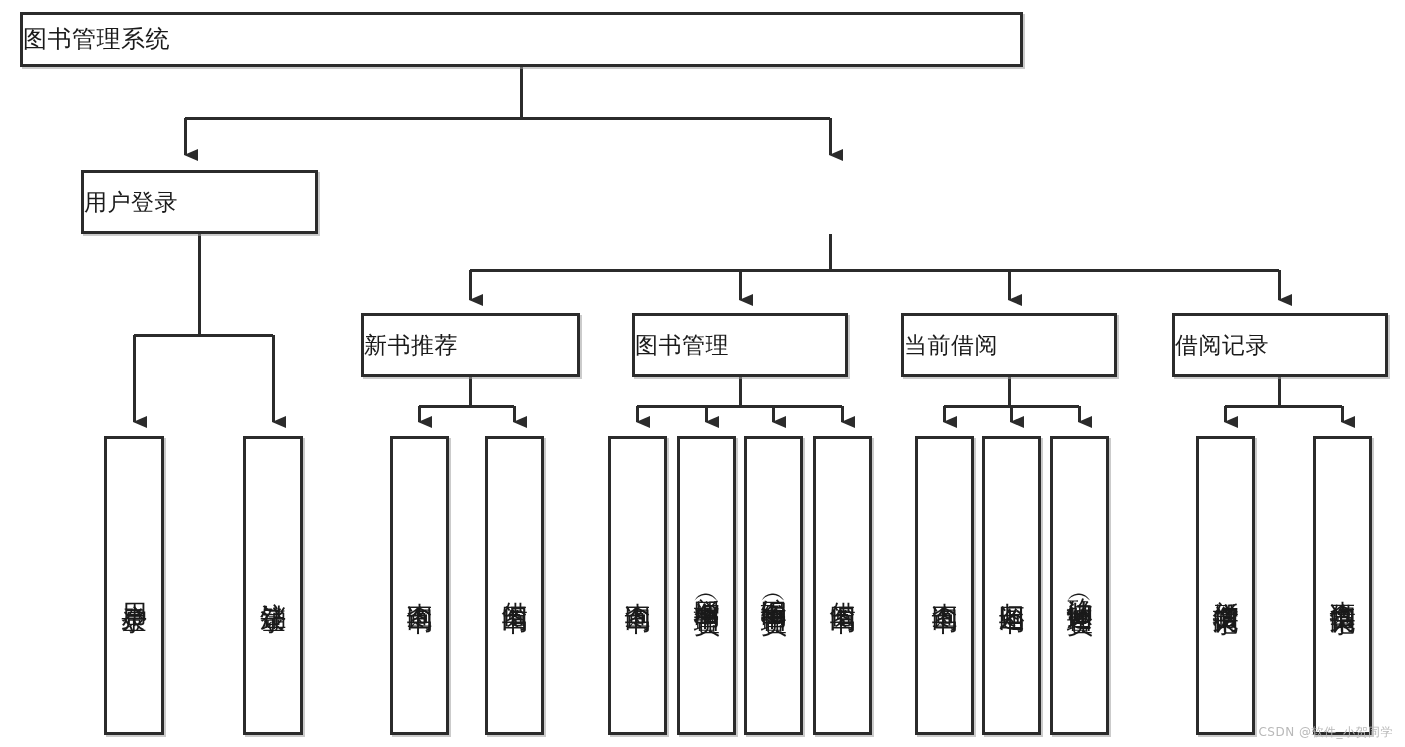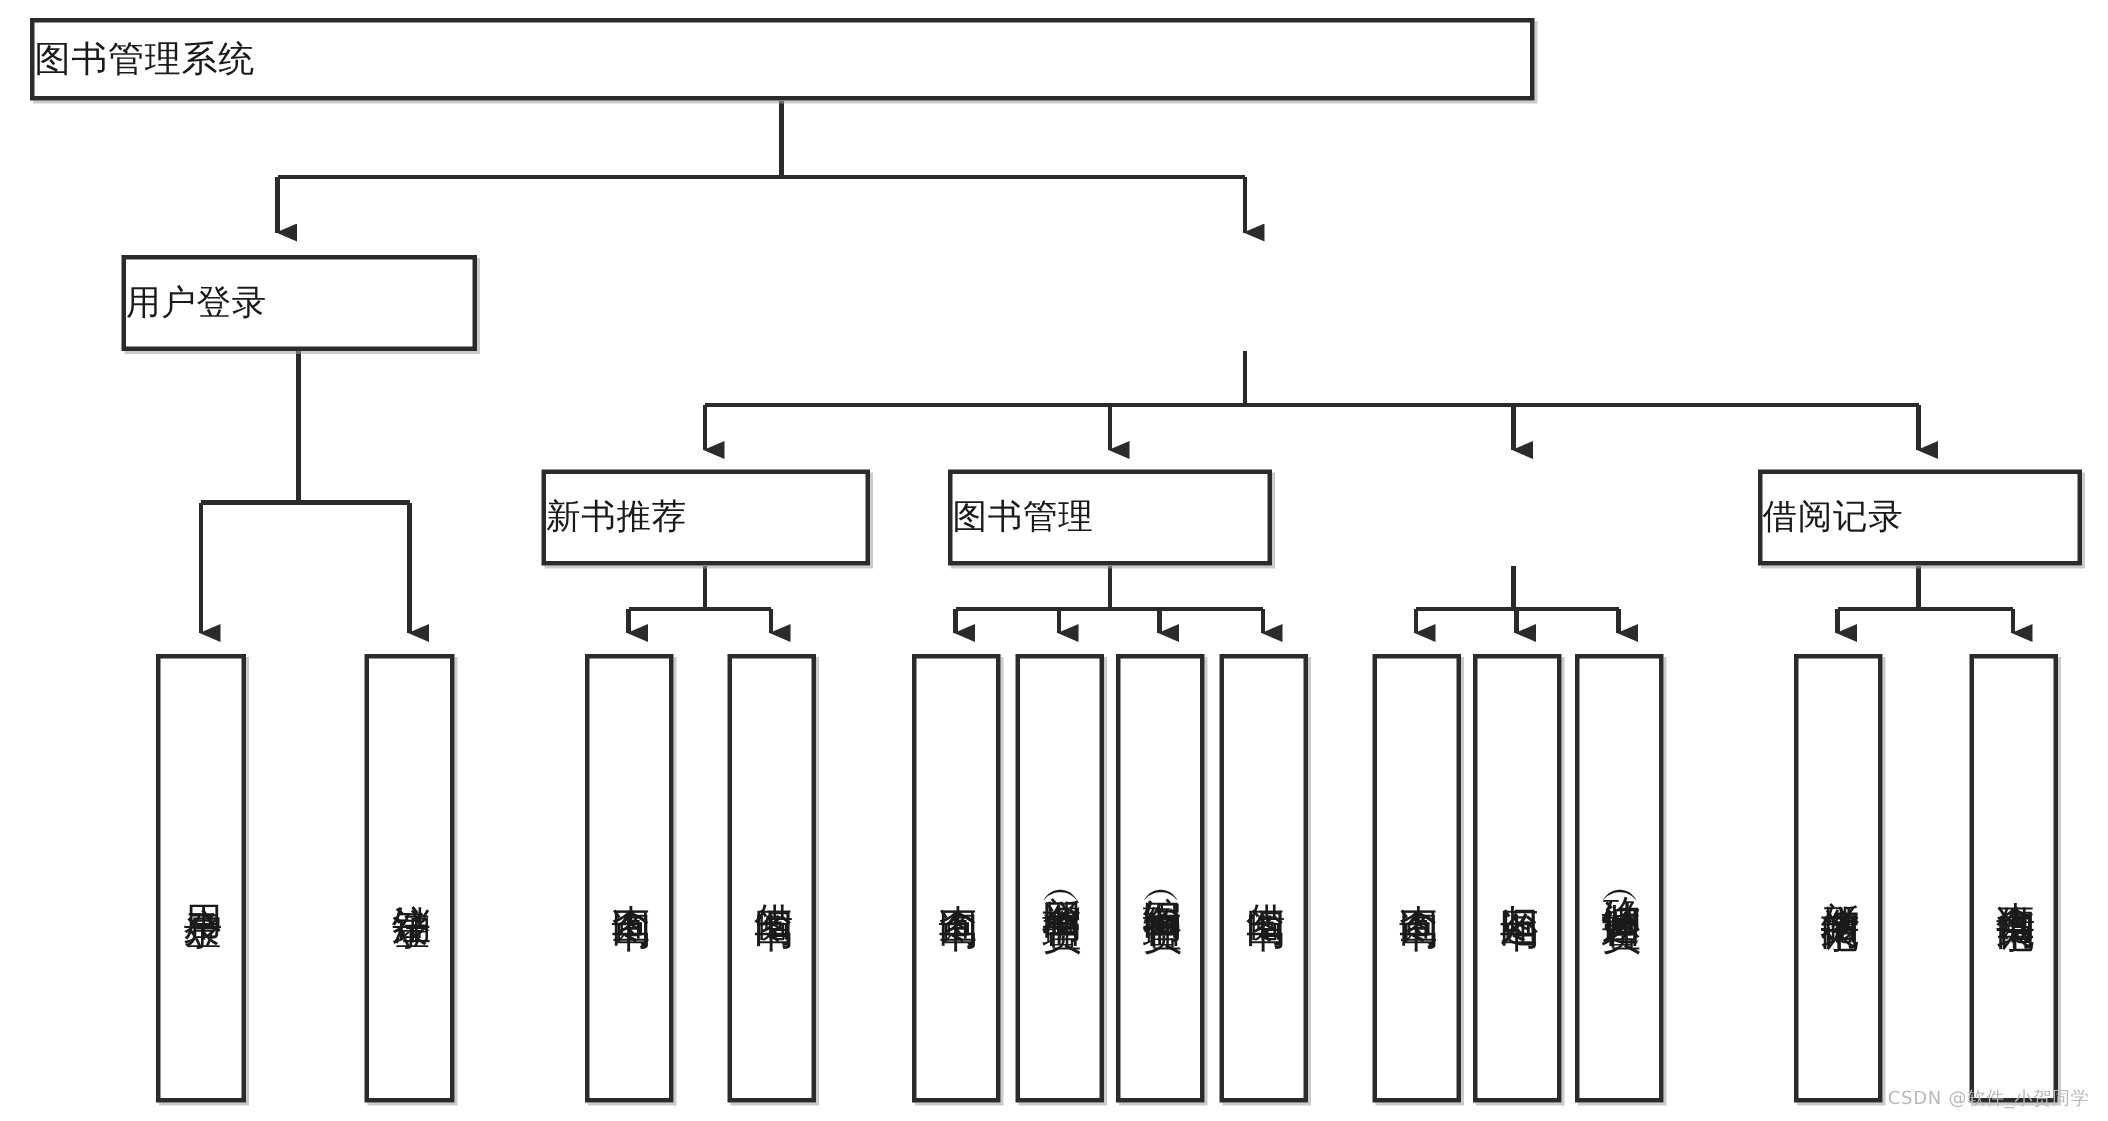--- a/index.html
+++ b/index.html
@@ -134,20 +134,23 @@
   <div class="node horiz" style="left:81px; top:170px; width:237px; height:64px;">
     <span class="label">用户登录</span>
   </div>
 
   <div class="node horiz" style="left:361px; top:313px; width:219px; height:64px;">
     <span class="label">新书推荐</span>
   </div>
   <div class="node horiz" style="left:632px; top:313px; width:216px; height:64px;">
     <span class="label">图书管理</span>
   </div>
+  <div class="node horiz" style="left:901px; top:313px; width:216px; height:64px;">
+    <span class="label">当前借阅</span>
+  </div>
   <div class="node horiz" style="left:1172px; top:313px; width:216px; height:64px;">
     <span class="label">借阅记录</span>
   </div>
 
   <div class="node vert" style="left:104px; top:436px; width:60px; height:299px;">
     <span class="label">用户登录</span>
   </div>
   <div class="node vert" style="left:243px; top:436px; width:60px; height:299px;">
     <span class="label">注销登录</span>
   </div>

